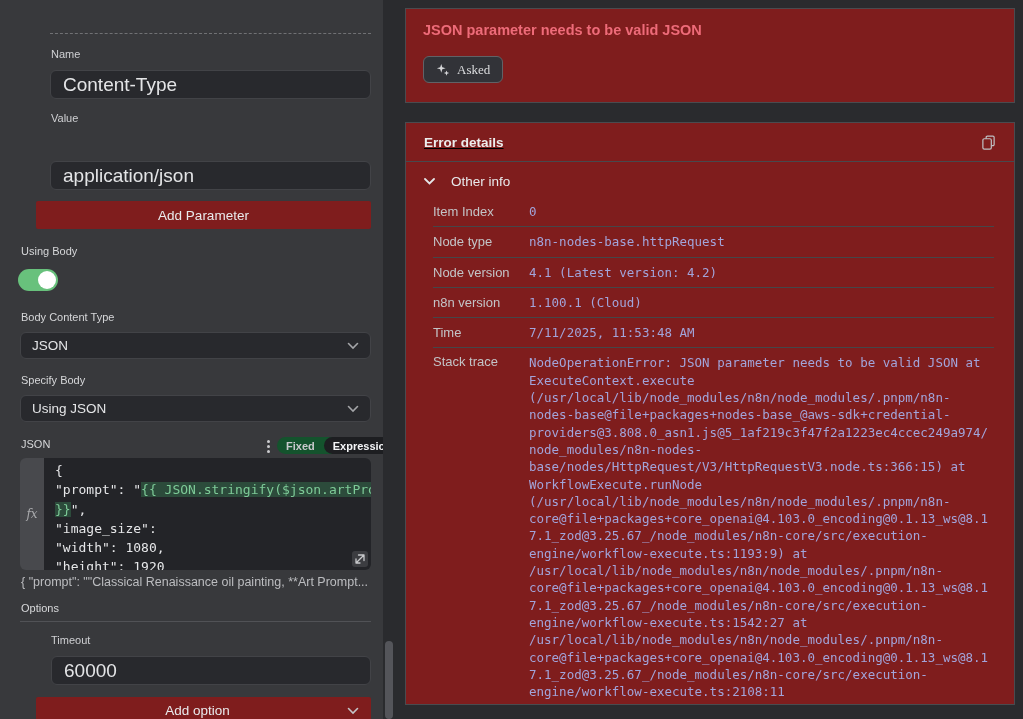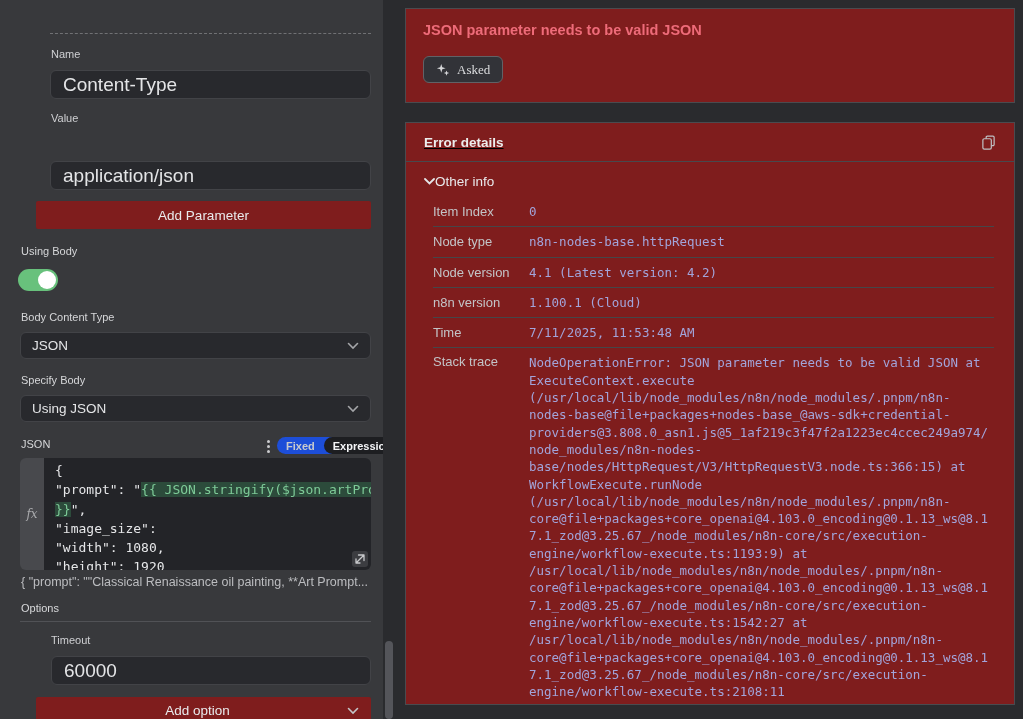--- a/index.html
+++ b/index.html
@@ -18,21 +18,21 @@
   .btn{position:absolute;box-sizing:border-box;background:#7f1d1d;border:none;border-radius:2px;color:#e9eaec;
       font-size:13.5px;display:flex;align-items:center;justify-content:center;cursor:pointer;
       font-family:"Liberation Sans",sans-serif;}
   .toggle{position:absolute;left:18px;top:269px;width:40px;height:22px;border-radius:11px;background:#68c17c;cursor:pointer;}
   .toggle .knob{position:absolute;right:2px;top:2px;width:18px;height:18px;border-radius:50%;background:#fff;}
   .select{position:absolute;box-sizing:border-box;left:20px;width:351px;height:27px;background:#28292d;
       border:1px solid #424347;border-radius:6px;color:#e4e5e7;font-size:13.5px;display:flex;align-items:center;
       justify-content:space-between;padding:0 11px;cursor:pointer;}
   .chev{flex:0 0 auto;display:flex;}
   
-  .fx-switch{position:absolute;left:277px;top:437px;height:17px;background:#1d4ed8;border-radius:9px;
+  .fx-switch{position:absolute;left:277px;top:437px;height:17px;background:#14532d;border-radius:9px;
       display:flex;align-items:center;cursor:pointer;overflow:hidden;}
   .fx-switch .seg{font-size:11px;font-weight:700;padding:0 9px;height:17px;display:flex;align-items:center;border-radius:9px;}
   .fx-switch .seg.off{color:#c9cacd;}
   .fx-switch .seg.on{background:#1d1e21;color:#f4f5f7;}
   .kebab{position:absolute;left:262px;top:438px;width:12px;height:16px;display:flex;flex-direction:column;
       align-items:center;justify-content:center;gap:2px;cursor:pointer;}
   .kebab i{width:3px;height:3px;border-radius:50%;background:#cbccce;}
   
   .editor{position:absolute;left:20px;top:458px;width:351px;height:112px;border-radius:6px;overflow:hidden;display:flex;}
   .gutter{width:24px;background:#48494d;color:#a9aaad;font-style:italic;font-family:"DejaVu Serif",serif;
@@ -51,21 +51,21 @@
   #card-error{top:8px;height:95px;}
   #card-details{top:122px;height:583px;}
   .error-msg{position:absolute;left:17px;top:13px;color:#ee6b79;font-size:14.5px;font-weight:600;}
   .asked-btn{position:absolute;left:17px;top:47px;height:27px;box-sizing:border-box;padding:0 12px;
       display:inline-flex;align-items:center;gap:7px;background:#323338;border:1px solid #616266;border-radius:6px;
       color:#dadbdd;font-size:13px;cursor:pointer;font-family:Liberation Serif, serif;}
   .card-header{height:38px;display:flex;align-items:center;justify-content:space-between;padding:0 18px;
       border-bottom:1px solid #48494d;text-decoration:underline;}
   .card-title{font-size:13.5px;font-weight:700;color:#eceded;}
   .icon-btn{cursor:pointer;display:flex;}
-  .other-info{display:flex;align-items:center;gap:0;padding:12px 0 0 18px;color:#e8e9eb;font-size:13.5px;cursor:pointer;}
+  .other-info{display:flex;align-items:center;gap:16px;padding:12px 0 0 18px;color:#e8e9eb;font-size:13.5px;cursor:pointer;}
   .rows{margin:8px 20px 0 27px;}
   .row{display:grid;grid-template-columns:96px 1fr;padding:6px 0;border-bottom:1px solid #454649;align-items:center;}
   .row.stack{border-bottom:none;align-items:start;padding-bottom:0;}
   .rl{font-size:13px;color:#c3c4c7;}
   .rv{font-family:"DejaVu Sans Mono",monospace;font-size:12.5px;color:#a2a4da;line-height:17.3px;}
   .row.stack .rv{max-width:462px;overflow-wrap:anywhere;word-break:break-word;white-space:pre-wrap;}
 </style>
 </head>
 <body>
 

